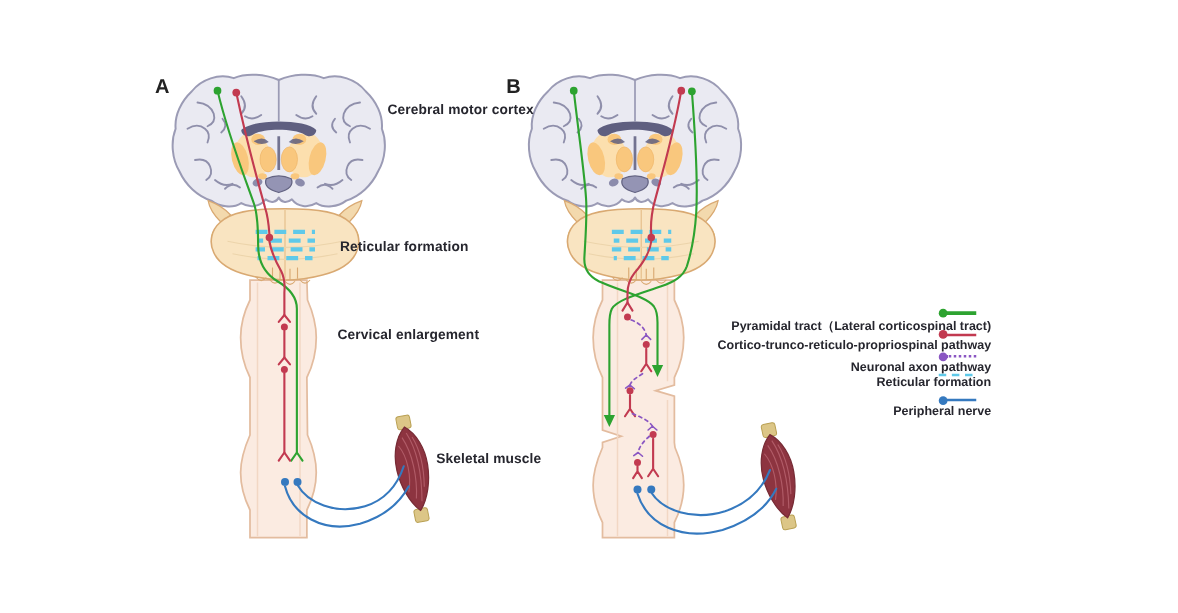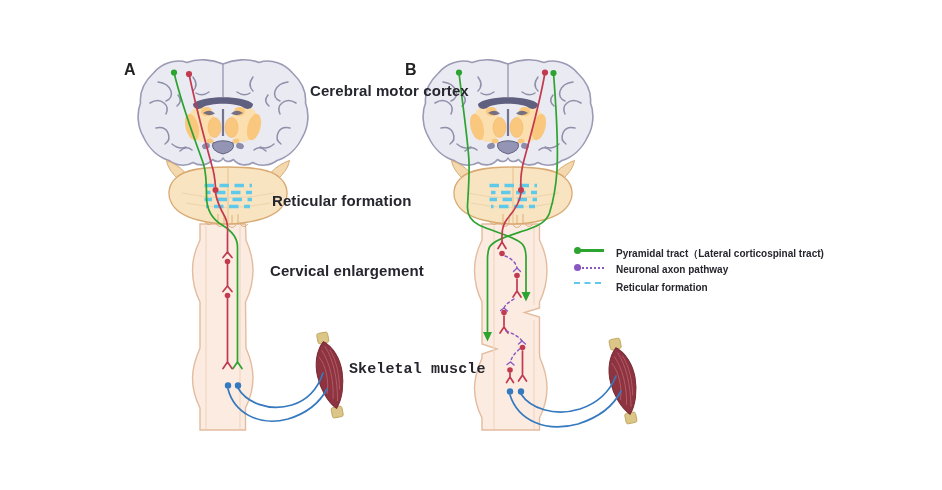--- a/index.html
+++ b/index.html
@@ -22,26 +22,26 @@
     --c-cord:#fbebe1;
     --c-cord-edge:#e3bc9f;
   }
   .canvas{
     position:relative;width:942px;height:490px;background:#fff;
     font-family:"Liberation Sans", sans-serif;overflow:hidden;
   }
   .art{position:absolute;left:0;top:0;}
   .lbl{
     position:absolute;white-space:nowrap;color:var(--c-text);
-    font-size:15px;font-weight:bold;letter-spacing:.1px;
+    font-size:11px;font-weight:bold;letter-spacing:.1px;
   }
   .panel-letter{font-size:16px;font-weight:bold;color:#222;}
   .two-line{line-height:13.5px;}
   .legend{position:absolute;left:574px;top:247px;}
-  .legend-row{display:flex;align-items:flex-start;height:17.4px;}
+  .legend-row{display:flex;align-items:flex-end;height:17.4px;flex-direction:column;}
   .lm{width:31px;display:flex;align-items:center;margin-right:11px;flex:none;}
   .lm-dot{width:7px;height:7px;border-radius:50%;flex:none;margin-right:-2px;position:relative;z-index:1;}
   .lm-line-solid{height:2.6px;width:25px;}
   .lm-line-dotted{width:25px;height:0;border-top:2.7px dotted;}
   .lm-line-dashed{width:27px;height:0;border-top:2.7px dashed;}
   .legend-label{font-size:10px;font-weight:bold;color:var(--c-text);white-space:nowrap;}
 </style>
 </head>
 <body>
 
@@ -239,38 +239,52 @@
     <circle cx="521" cy="391.5" r="3.2" fill="var(--c-blue)"></circle>
   </g>
 </svg>
 
 <div class="lbl panel-letter" style="left:124px;top:61px;">A</div>
 <div class="lbl panel-letter" style="left:405px;top:61px;">B</div>
 
 <div class="lbl" style="left:310px;top:82px;">Cerebral motor cortex</div>
 <div class="lbl" style="left:272px;top:192px;">Reticular formation</div>
 <div class="lbl" style="left:270px;top:262px;">Cervical enlargement</div>
-<div class="lbl" style="left:349px;top:361px;font-family:Liberation Mono, monospace;">Skeletal muscle</div>
+<div class="lbl" style="left:349px;top:361px;">Skeletal muscle</div>
 
 <div class="legend">
   <div class="legend-row">
     <span class="lm">
       <span class="lm-dot" style="background: rgb(45, 163, 48);"></span>
       <span class="lm-line-solid" style="background: rgb(45, 163, 48);"></span>
     </span>
     <span class="legend-label">Pyramidal tract（Lateral corticospinal tract)</span>
   </div>
   <div class="legend-row">
     <span class="lm">
+      <span class="lm-dot" style="background: rgb(194, 58, 80);"></span>
+      <span class="lm-line-solid" style="background: rgb(194, 58, 80);"></span>
+    </span>
+    <span class="legend-label">Cortico-trunco-reticulo-propriospinal pathway</span>
+  </div>
+  <div class="legend-row">
+    <span class="lm">
       <span class="lm-dot" style="background: rgb(138, 86, 194);"></span>
       <span class="lm-line-dotted" style="color: rgb(138, 86, 194);"></span>
     </span>
     <span class="legend-label">Neuronal axon pathway</span>
   </div>
   <div class="legend-row">
     <span class="lm">
       <span class="lm-line-dashed" style="color: rgb(95, 201, 233);"></span>
     </span>
     <span class="legend-label">Reticular formation</span>
   </div>
+  <div class="legend-row">
+    <span class="lm">
+      <span class="lm-dot" style="background: rgb(53, 121, 191);"></span>
+      <span class="lm-line-solid" style="background: rgb(53, 121, 191);"></span>
+    </span>
+    <span class="legend-label">Peripheral nerve</span>
+  </div>
 </div>
 
 </div>
 
 </body></html>

